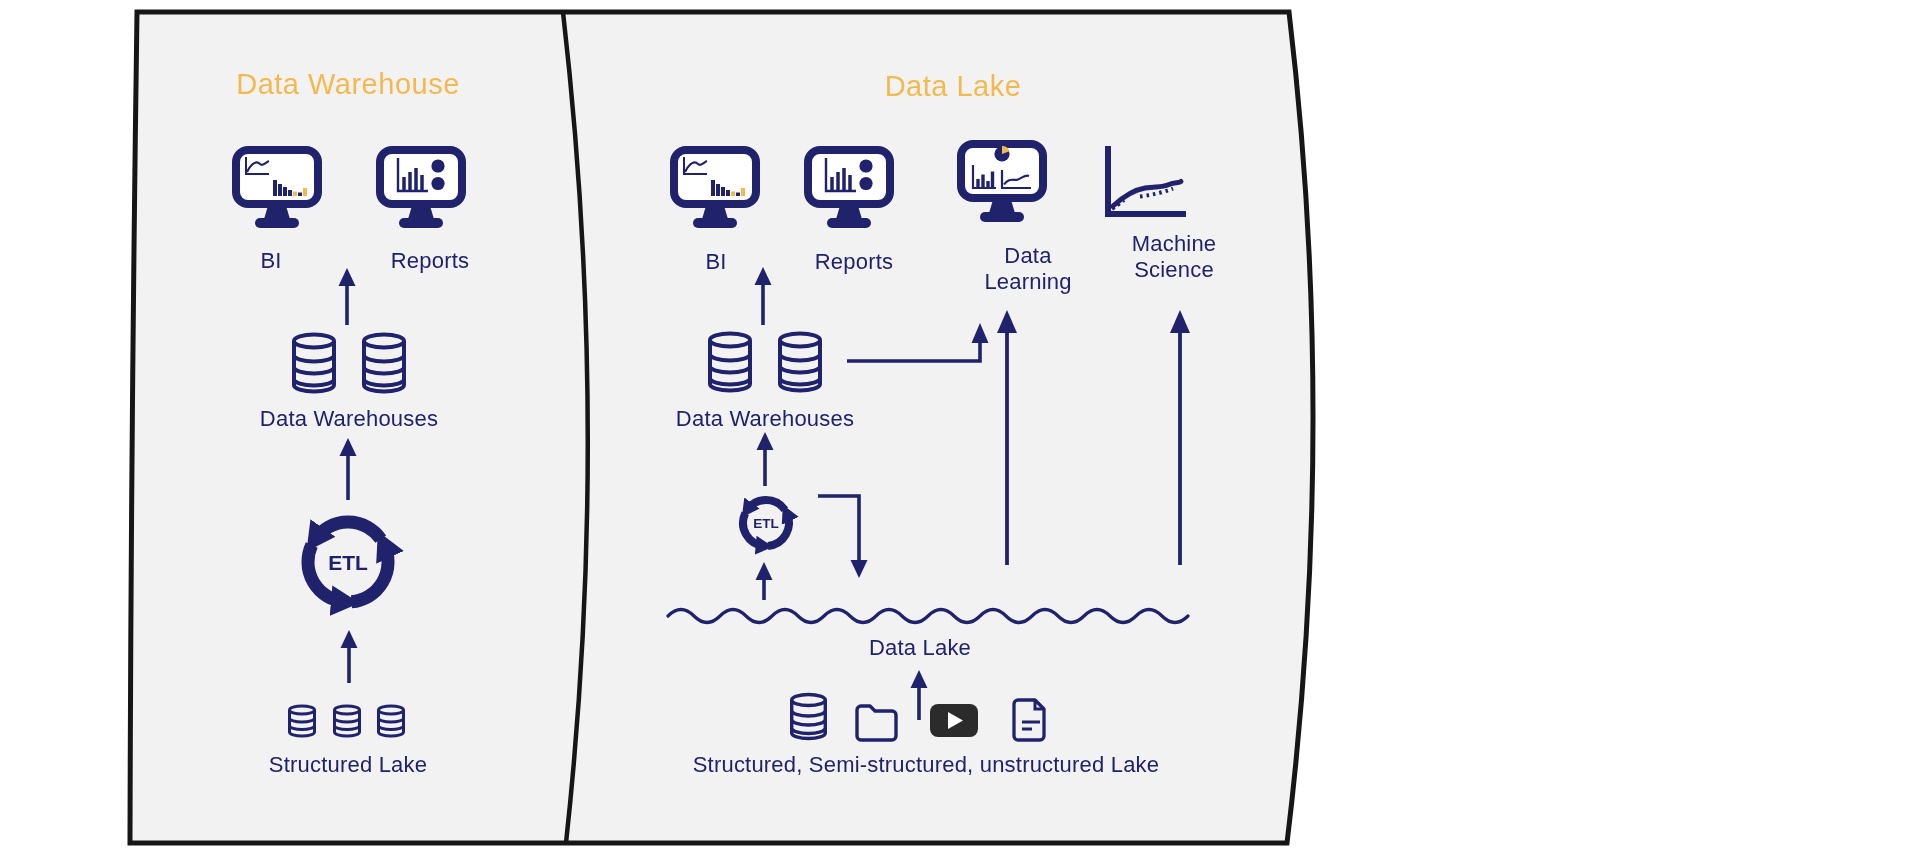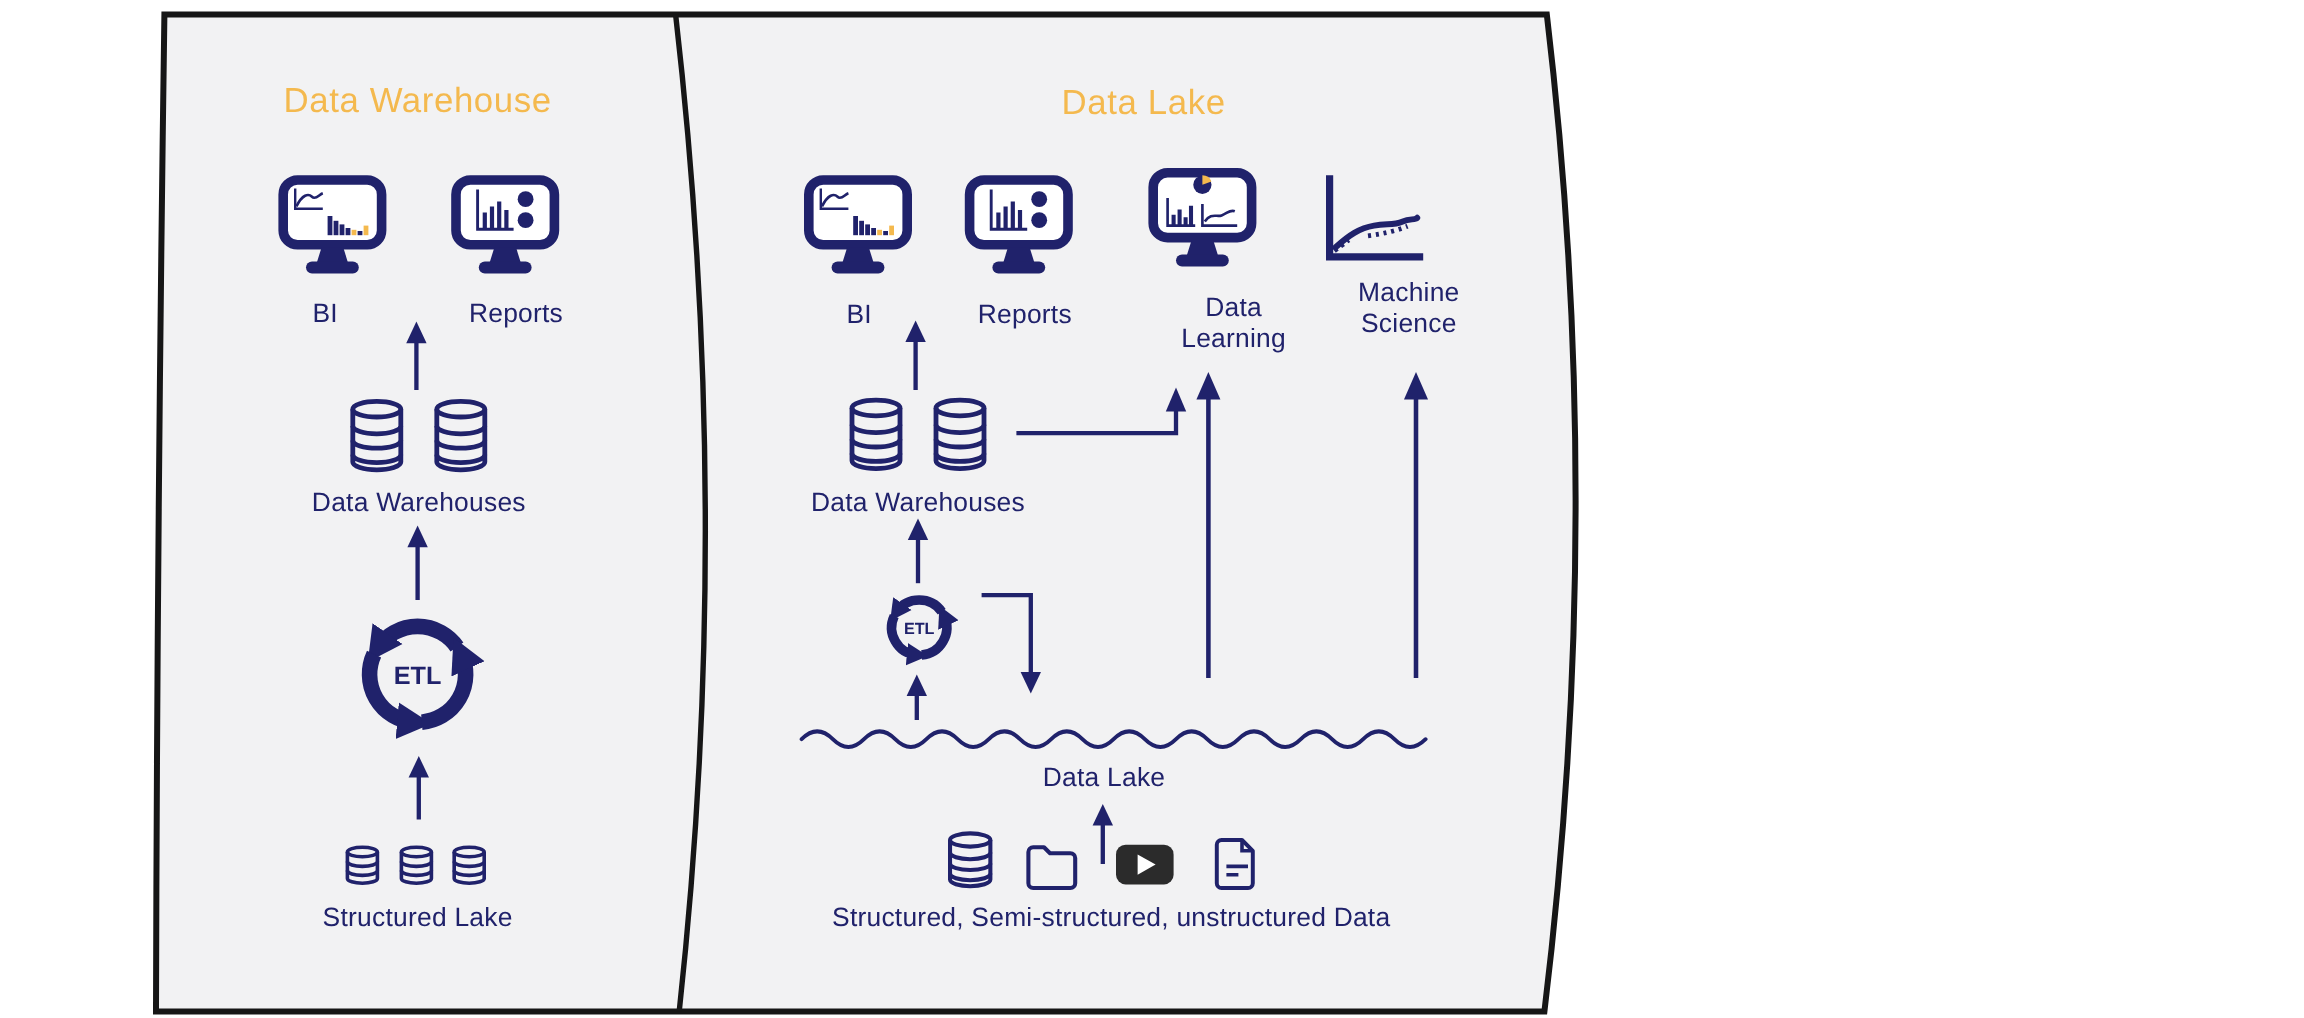--- a/index.html
+++ b/index.html
@@ -221,13 +221,13 @@
 <div class="lbl l19 two" style="left:1000px;top:243px">
   <div>Data</div>
   <div>Learning</div>
 </div>
 <div class="lbl l19 two" style="left:1146px;top:231px">
   <div>Machine</div>
   <div>Science</div>
 </div>
 <div class="lbl l19" style="left:765px;top:406px">Data Warehouses</div>
 <div class="lbl l19" style="left:920px;top:635px">Data Lake</div>
-<div class="lbl l19" style="left:926px;top:752px">Structured, Semi-structured, unstructured Data</div>
+<div class="lbl l19" style="left:926px;top:752px">Structured, Semi-structured, unstructured Lake</div>
 
 </body></html>

